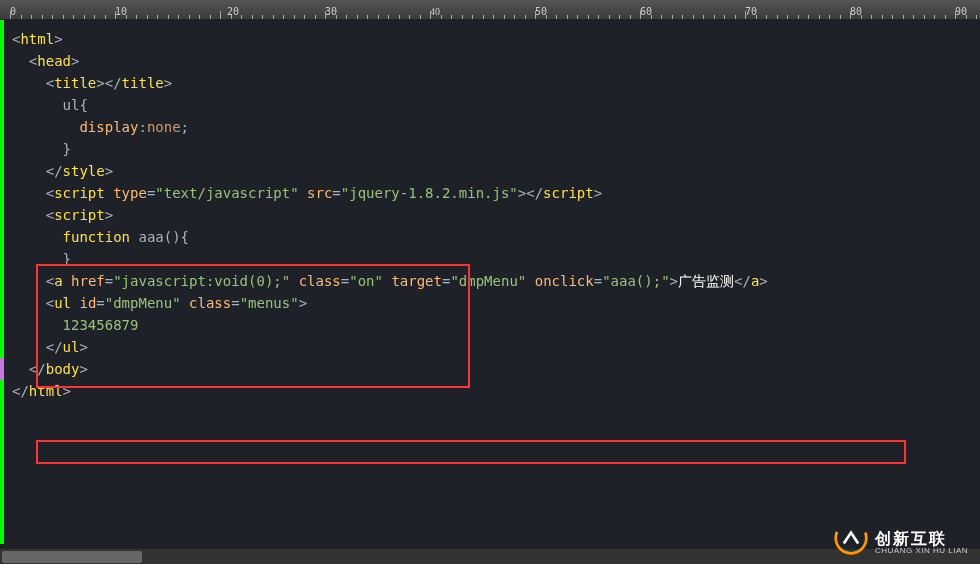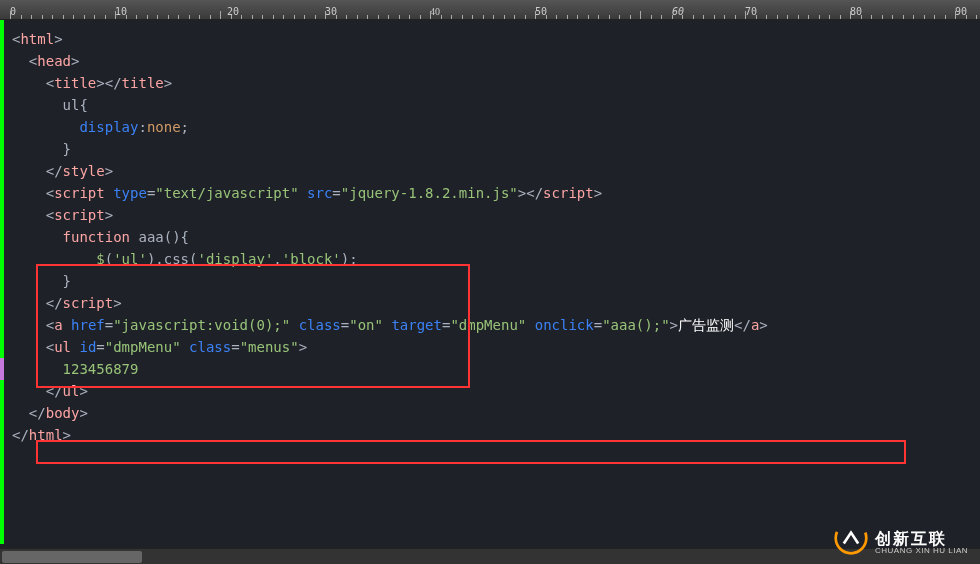--- a/index.html
+++ b/index.html
@@ -62,22 +62,22 @@
       left: 0;
       width: 4px;
       height: 22px;
       background: #c678dd;
     }
     .line {
       white-space: pre;
       padding-left: 6px;
     }
     .delim { color: #abb2bf; }
-    .tag { color: #fca5a5; }
-    .attr-name { color: #3b82f6; }
+    .tag { color: #fde047; }
+    .attr-name { color: #fdba74; }
     .attr-val { color: #98c379; }
     .prop-name { color: #abb2bf; }
     .prop-val { color: #d19a66; }
     .str { color: #98c379; }
     .num { color: #98c379; }
     .text-white { color: #ffffff; }
     .box1 {
       position: absolute;
       border: 2px solid #ff3333;
       left: 36px;
@@ -196,21 +196,21 @@
     <span class="ruler-tick major" style="left: 535px;"></span>
     <span class="ruler-tick" style="left: 545.5px;"></span>
     <span class="ruler-tick" style="left: 556px;"></span>
     <span class="ruler-tick" style="left: 566.5px;"></span>
     <span class="ruler-tick" style="left: 577px;"></span>
     <span class="ruler-tick" style="left: 587.5px;"></span>
     <span class="ruler-tick" style="left: 598px;"></span>
     <span class="ruler-tick" style="left: 608.5px;"></span>
     <span class="ruler-tick" style="left: 619px;"></span>
     <span class="ruler-tick" style="left: 629.5px;"></span>
-    <span class="ruler-mark" style="left: 672px; font-style: italic;">60</span>
+    <span class="ruler-mark" style="left: 640px;">60</span>
     <span class="ruler-tick major" style="left: 640px;"></span>
     <span class="ruler-tick" style="left: 650.5px;"></span>
     <span class="ruler-tick" style="left: 661px;"></span>
     <span class="ruler-tick" style="left: 671.5px;"></span>
     <span class="ruler-tick" style="left: 682px;"></span>
     <span class="ruler-tick" style="left: 692.5px;"></span>
     <span class="ruler-tick" style="left: 703px;"></span>
     <span class="ruler-tick" style="left: 713.5px;"></span>
     <span class="ruler-tick" style="left: 724px;"></span>
     <span class="ruler-tick" style="left: 734.5px;"></span>
@@ -261,28 +261,26 @@
   <div class="line"><span></span></div>
 
   <div class="line"><span class="delim">    &lt;/</span><span class="tag">style</span><span class="delim">&gt;</span></div>
 
   <div class="line"><span class="delim">    &lt;</span><span class="tag">script</span><span class="delim"> </span><span class="attr-name">type</span><span class="delim">=</span><span class="attr-val">"text/javascript"</span><span class="delim"> </span><span class="attr-name">src</span><span class="delim">=</span><span class="attr-val">"jquery-1.8.2.min.js"</span><span class="delim">&gt;&lt;/</span><span class="tag">script</span><span class="delim">&gt;</span></div>
 
   <div class="line"><span class="delim">    &lt;</span><span class="tag">script</span><span class="delim">&gt;</span></div>
 
   <div class="line"><span>      </span><span class="tag">function</span><span> </span><span class="prop-name">aaa</span><span class="delim">()</span><span class="delim">{</span></div>
 
-  <div class="line"><span>          </span><span class="num">$</span><span class="delim">(</span><span class="str">'ul'</span><span class="delim">).</span><span class="prop-name">css</span><span class="delim">(</span><span class="str">'display'</span><span class="delim">,</span><span class="str">'block'</span><span class="delim">);</span></div>
 
   <div class="line"><span>      </span><span class="delim">}</span></div>
 
   <div class="line"><span></span></div>
 
   <div class="purple-mark" style="top:338px;"></div>
-  <div class="line"><span class="delim">    &lt;/</span><span class="tag">script</span><span class="delim">&gt;</span></div>
 
 
 
   <div class="line"><span class="delim">    &lt;</span><span class="tag">a</span><span class="delim"> </span><span class="attr-name">href</span><span class="delim">=</span><span class="attr-val">"javascript:void(0);"</span><span class="delim"> </span><span class="attr-name">class</span><span class="delim">=</span><span class="attr-val">"on"</span><span class="delim"> </span><span class="attr-name">target</span><span class="delim">=</span><span class="attr-val">"dmpMenu"</span><span class="delim"> </span><span class="attr-name">onclick</span><span class="delim">=</span><span class="attr-val">"aaa();"</span><span class="delim">&gt;</span><span class="text-white">广告监测</span><span class="delim">&lt;/</span><span class="tag">a</span><span class="delim">&gt;</span></div>
 
   <div class="line"><span class="delim">    &lt;</span><span class="tag">ul</span><span class="delim"> </span><span class="attr-name">id</span><span class="delim">=</span><span class="attr-val">"dmpMenu"</span><span class="delim"> </span><span class="attr-name">class</span><span class="delim">=</span><span class="attr-val">"menus"</span><span class="delim">&gt;</span></div>
 
   <div class="line"><span>      </span><span class="num">123456879</span></div>
 
   <div class="line"><span class="delim">    &lt;/</span><span class="tag">ul</span><span class="delim">&gt;</span></div>

